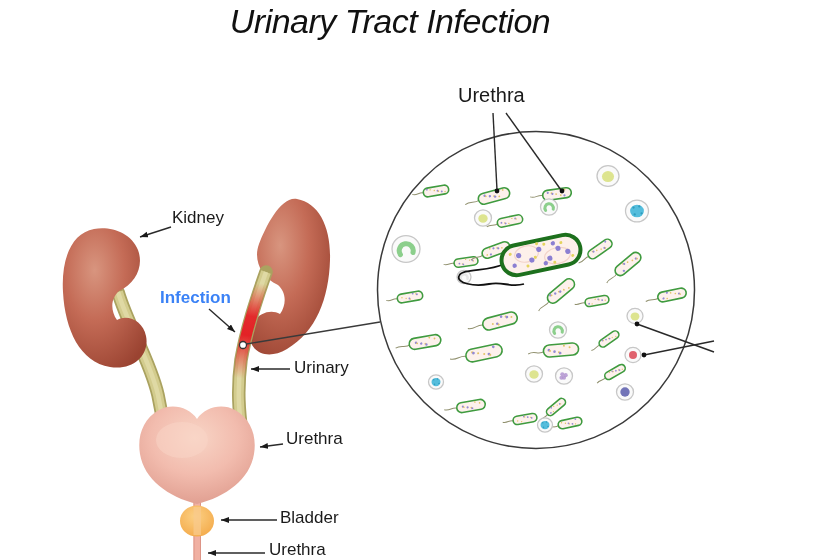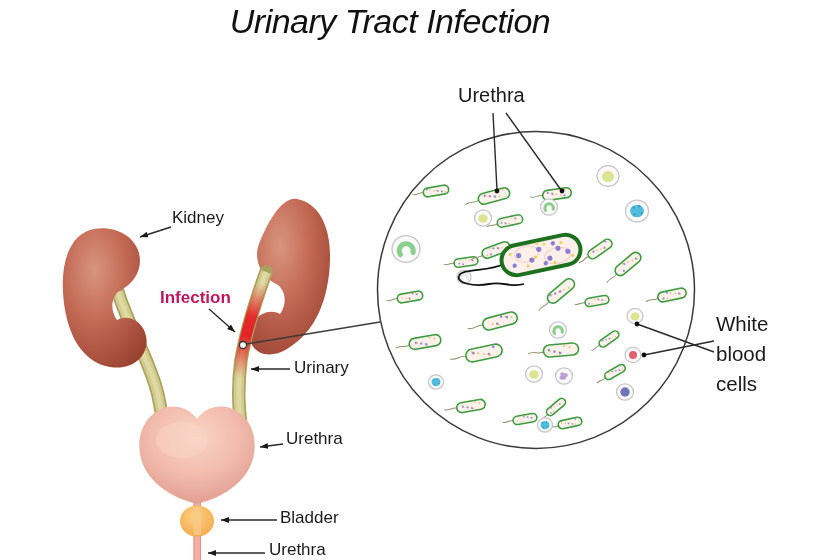--- a/index.html
+++ b/index.html
@@ -456,20 +456,19 @@
     <g fill="#111">
       <circle cx="497" cy="191" r="2.4"></circle>
       <circle cx="562" cy="191" r="2.4"></circle>
       <circle cx="637" cy="324" r="2.4"></circle>
       <circle cx="644" cy="355" r="2.4"></circle>
     </g>
   </svg>
 
   <div class="title">Urinary Tract Infection</div>
   <div class="lbl lbl-kidney">Kidney</div>
-  <div class="lbl red lbl-infection" style="color: #be185d;">Infection</div>
+  <div class="lbl red lbl-infection" style="color: #3b82f6;">Infection</div>
   <div class="lbl lbl-ureter">Urinary</div>
   <div class="lbl lbl-bladder">Urethra</div>
   <div class="lbl lbl-prostate">Bladder</div>
   <div class="lbl lbl-urethra">Urethra</div>
   <div class="lbl lbl-bacteria">Urethra</div>
-  <div class="lbl lbl-wbc">White blood cells</div>
 </div>
 
 </body></html>

